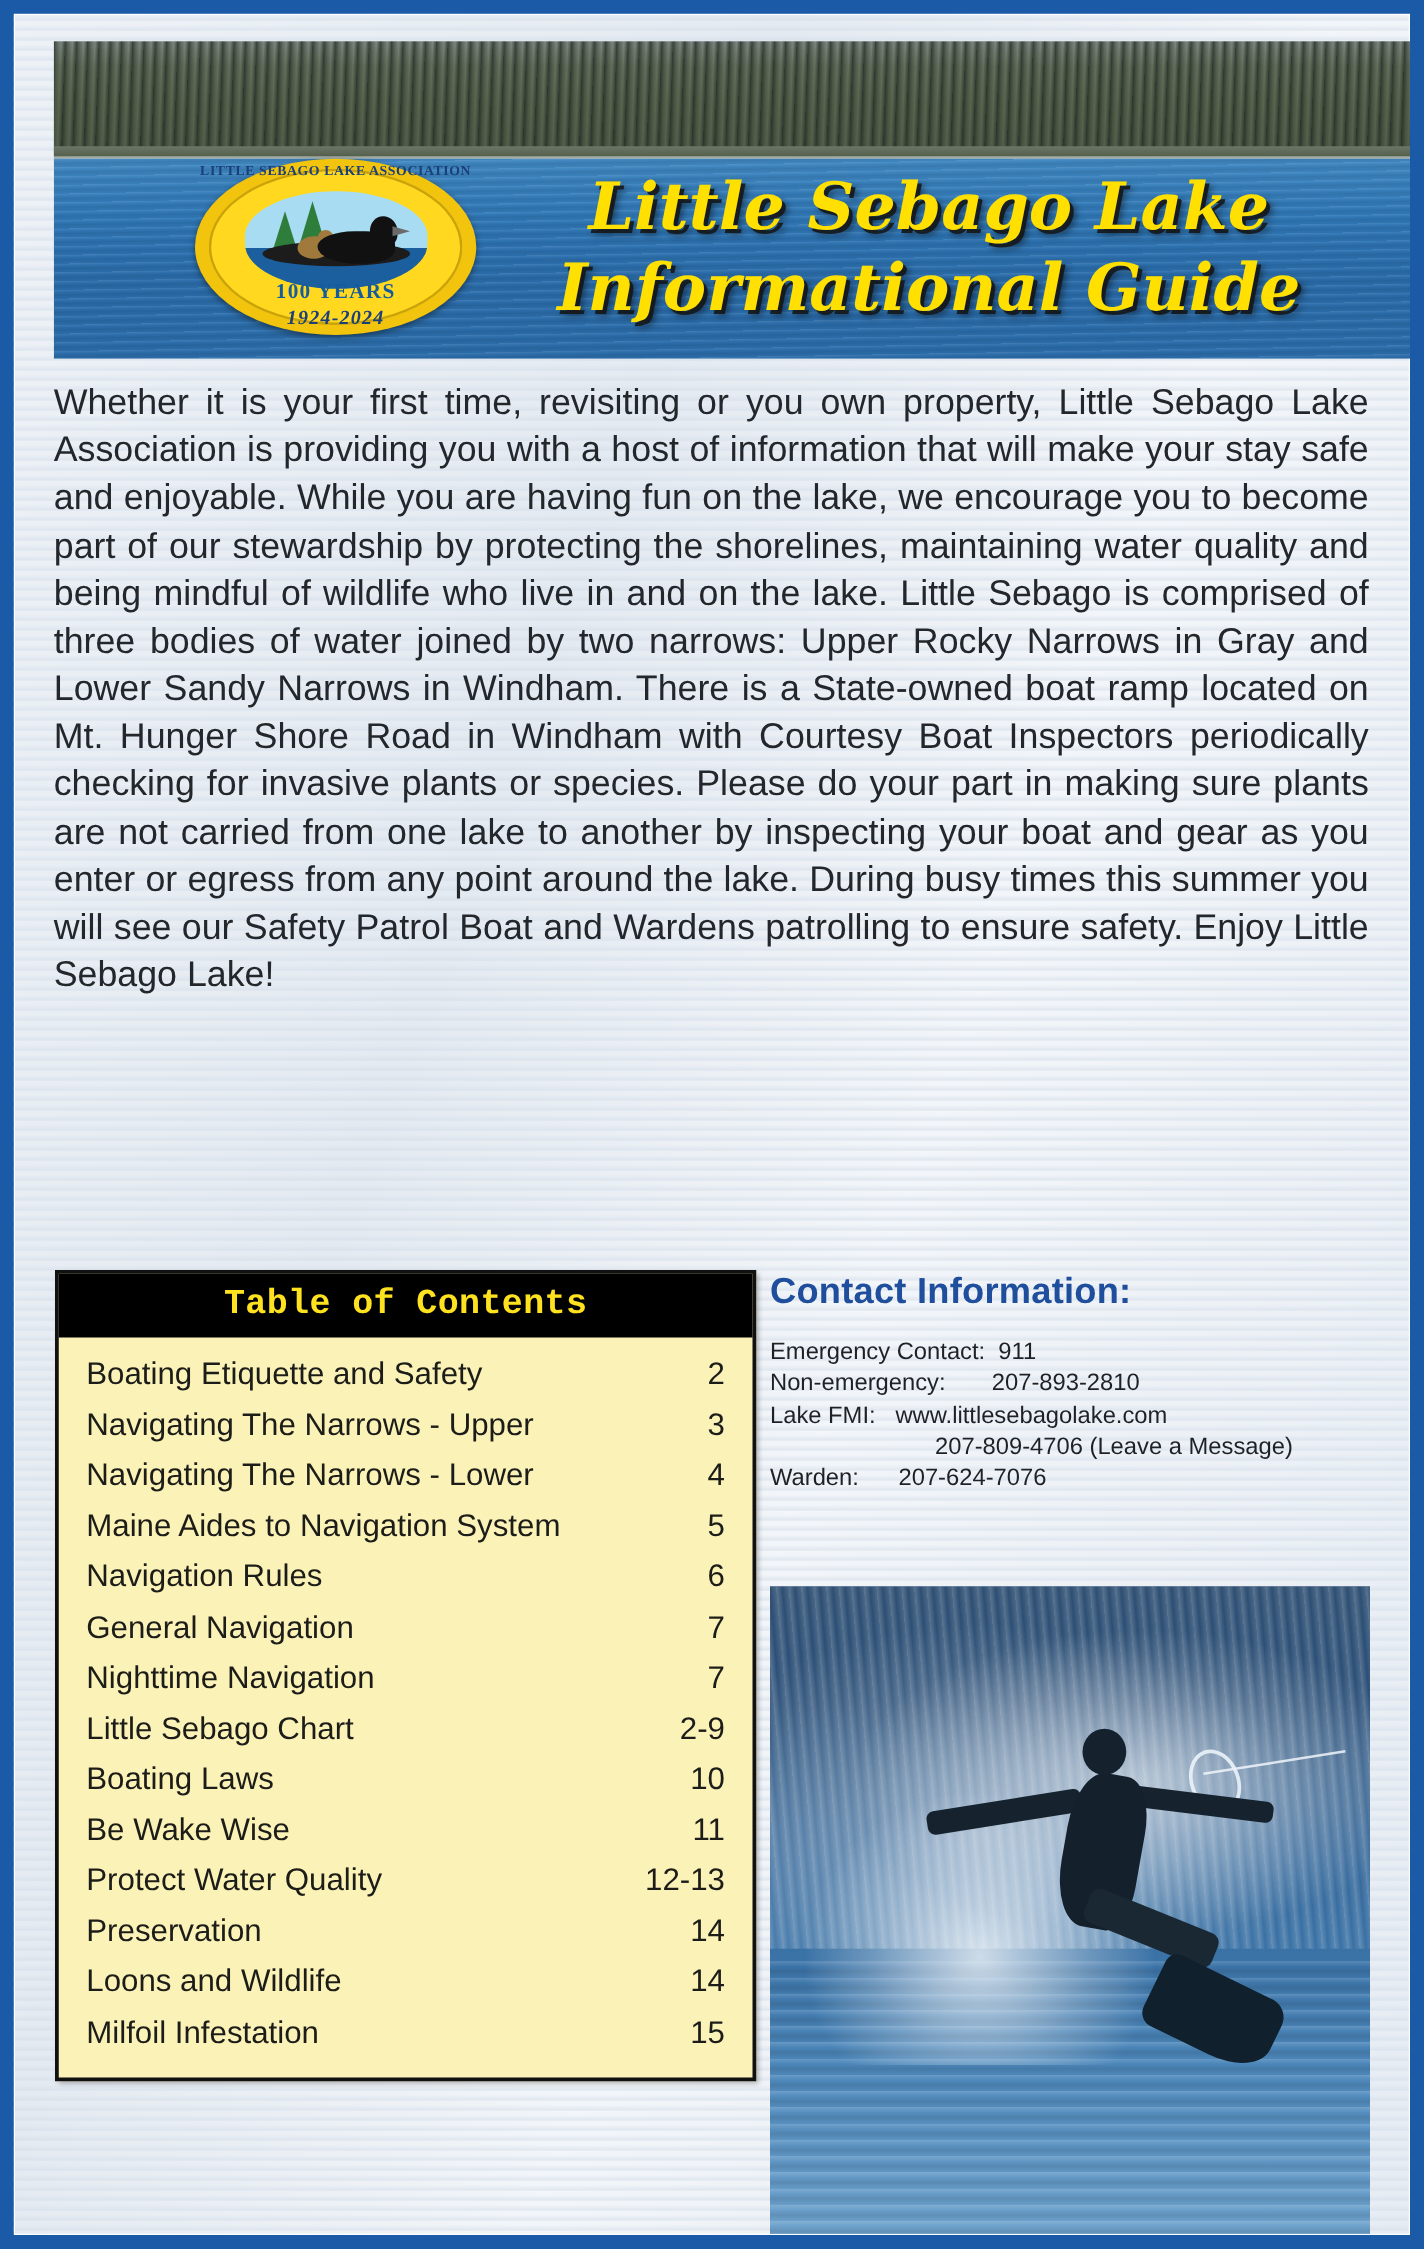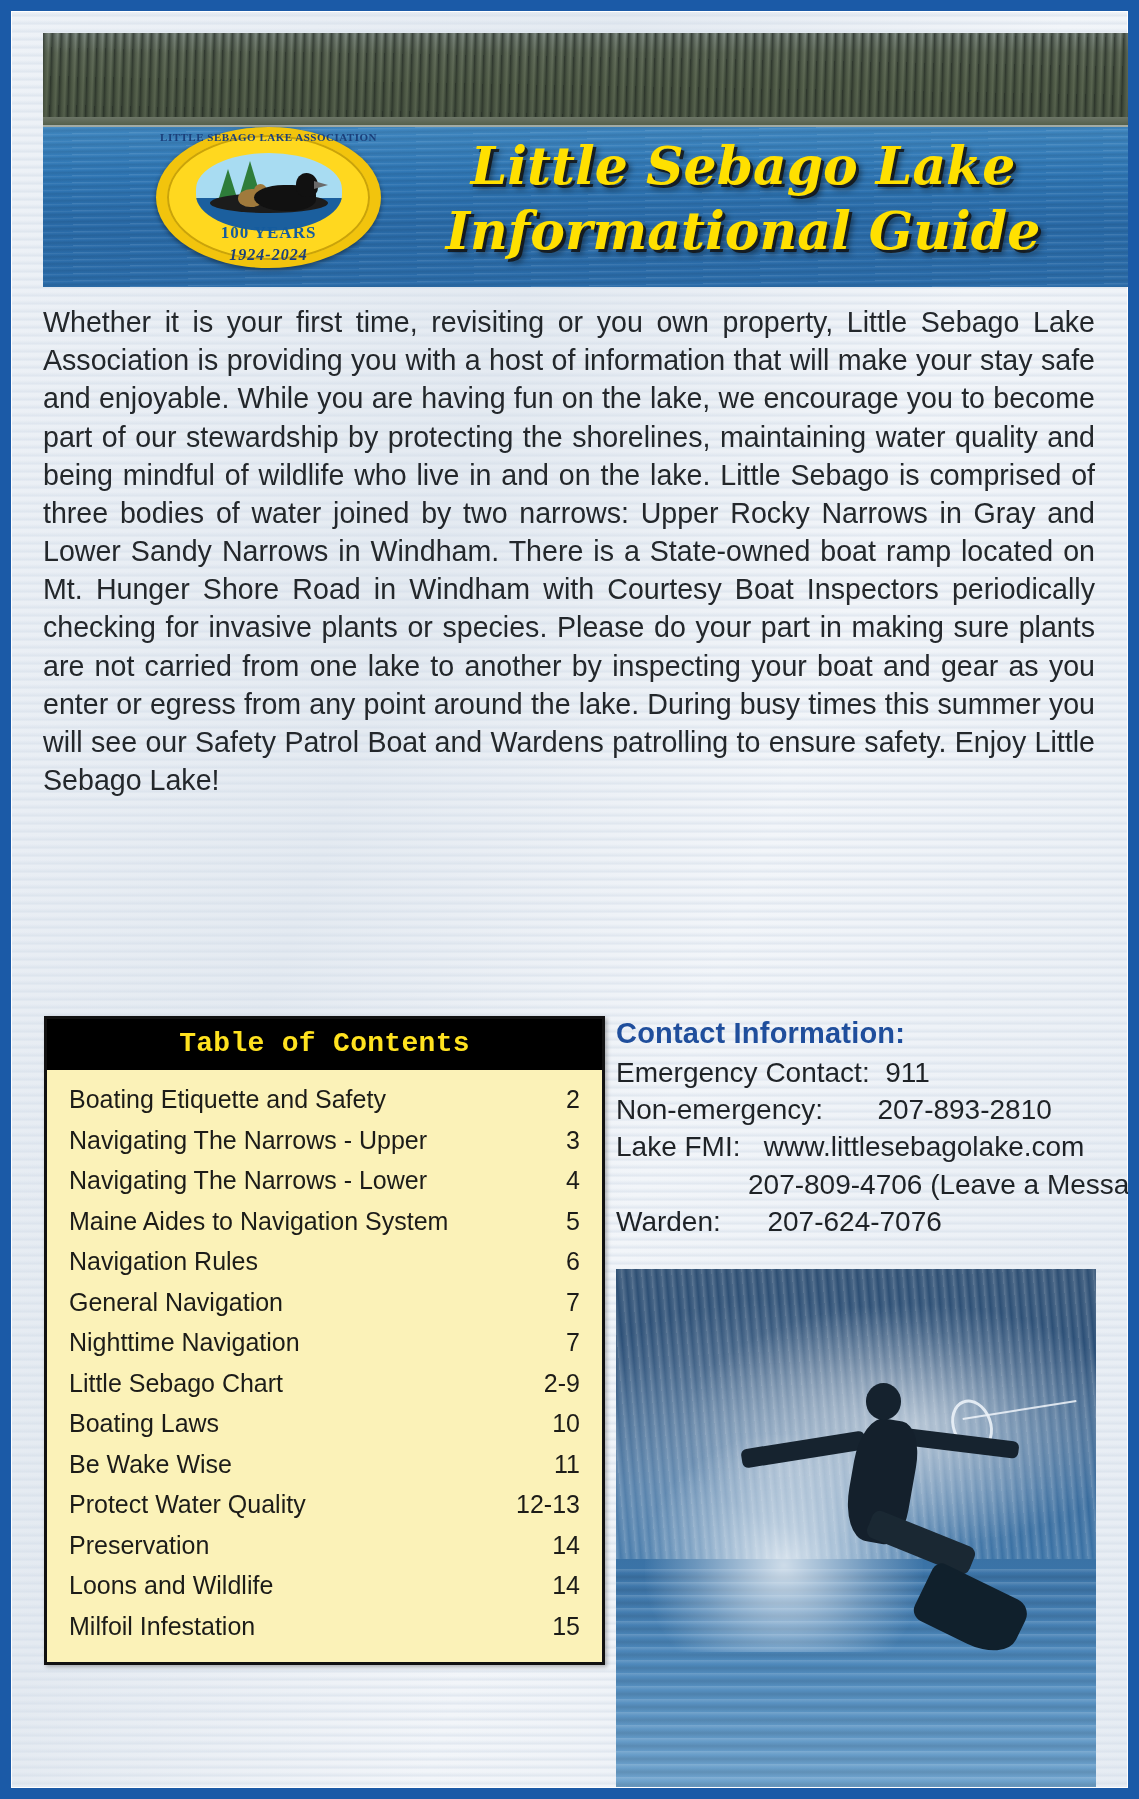--- a/index.html
+++ b/index.html
@@ -156,26 +156,26 @@
     color:#1c1c18;
   }
   .toc-row .t{flex:1 1 auto;white-space:nowrap;}
   .toc-row .p{flex:0 0 auto;text-align:right;min-width:62px;}
 
   
   .contact{
     position:absolute;left:605px;top:1006px;width:480px;
   }
   .contact h2{
-    margin:0 0 4px 0;
+    margin:0 0 19px 0;
     font-size:29px;font-weight:bold;color:#1f4e9c;
     letter-spacing:.2px;
   }
   .cline{
-    font-size:28px;line-height:1.33;color:#1e2226;
+    font-size:19px;line-height:1.33;color:#1e2226;
     white-space:pre;
   }
   .cline.indent{padding-left:132px;}
 
   
   .ski{
     position:absolute;left:605px;top:1258px;width:480px;height:518px;
     overflow:hidden;
     background:linear-gradient(180deg,#2e4f73 0%,#2a4f78 18%,#35689a 42%,#3f7cb1 70%,#5f9ac6 100%);
   }

